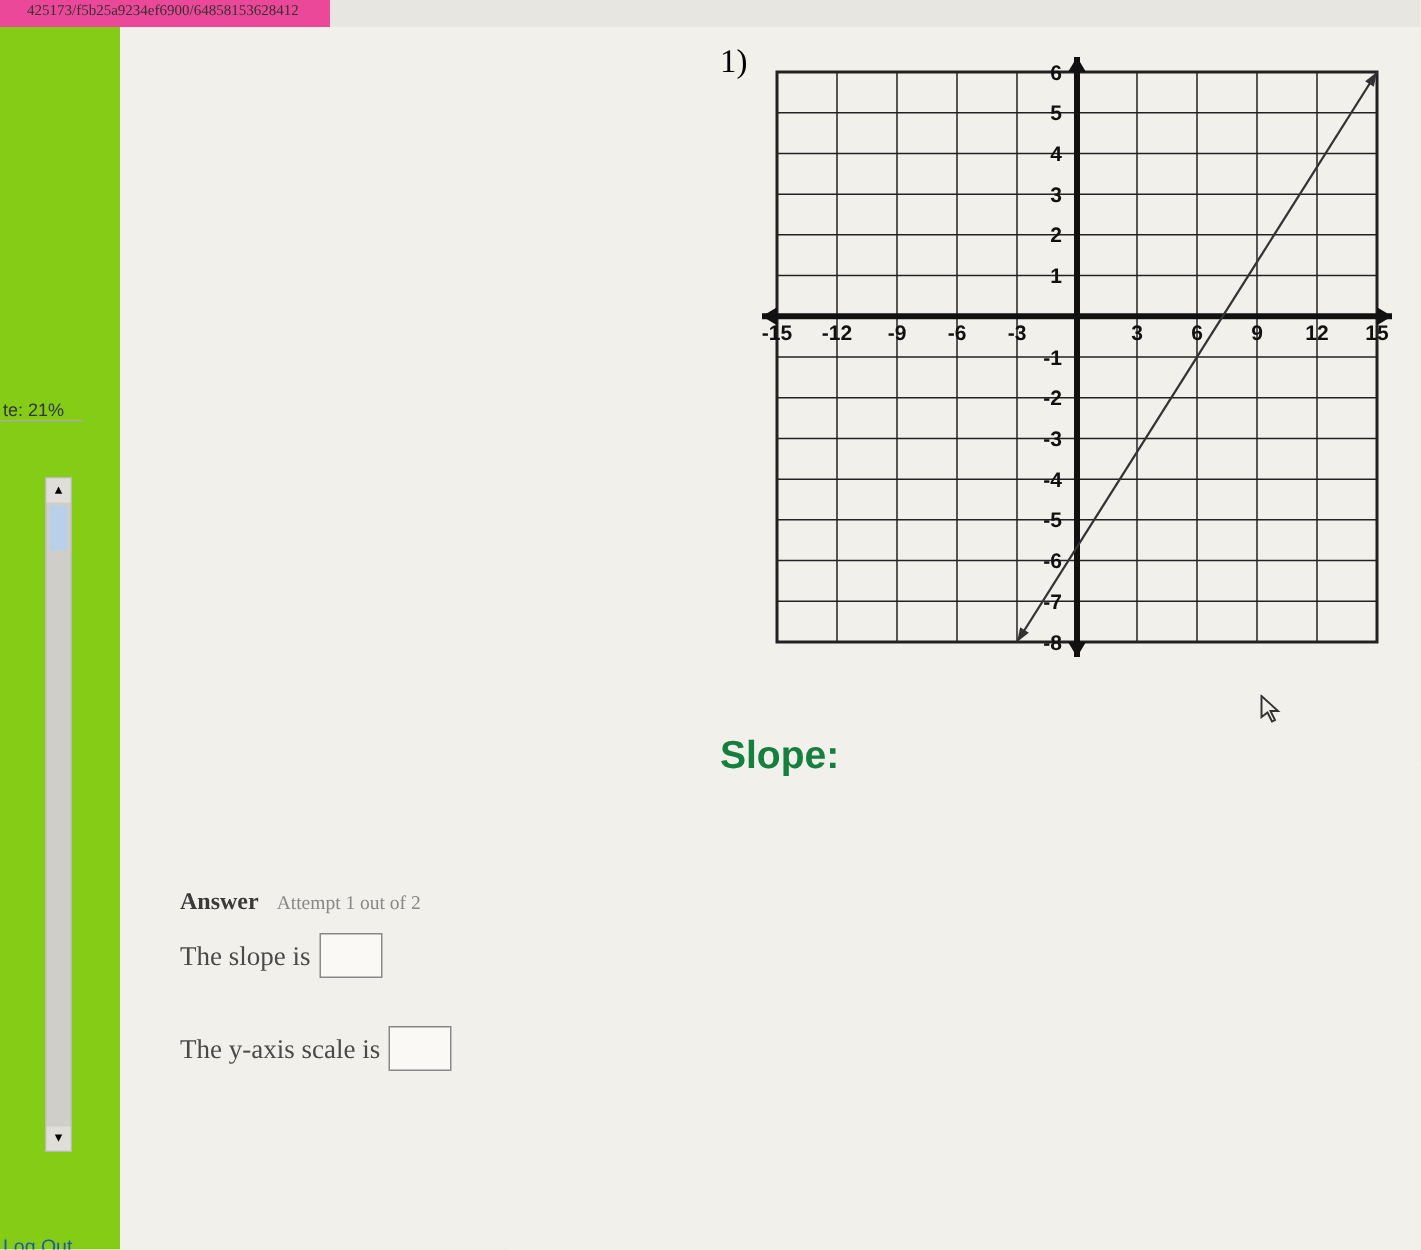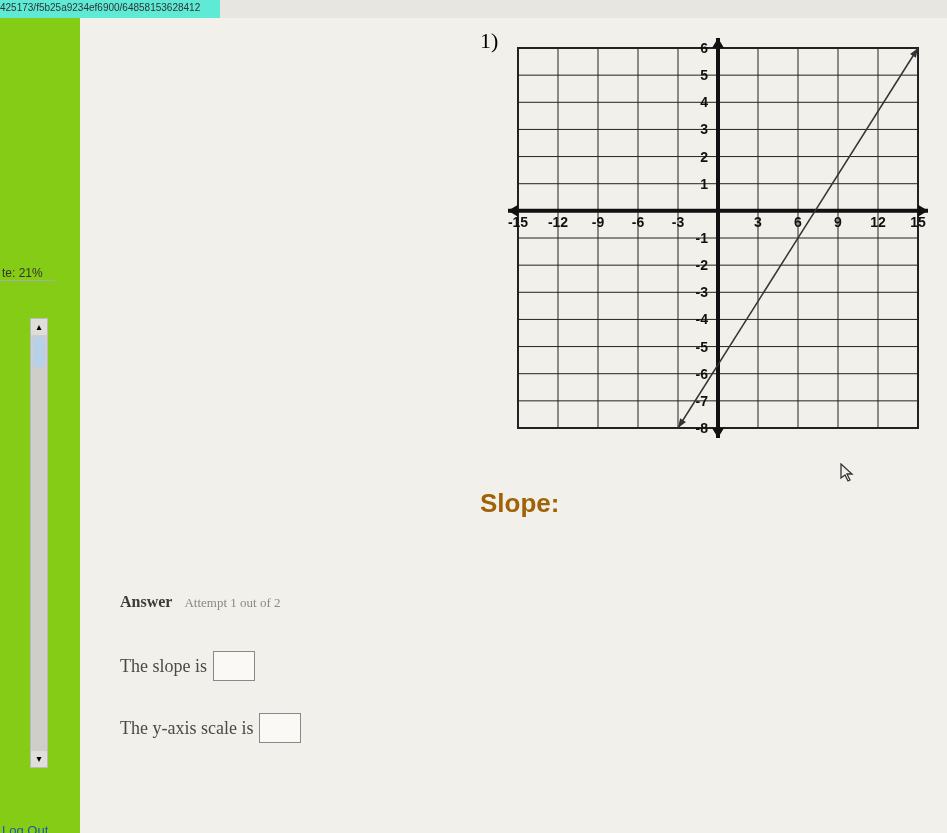--- a/index.html
+++ b/index.html
@@ -11,23 +11,23 @@
     position: relative;
     overflow: hidden;
   }
   .url-bar {
     position: absolute;
     top: 0; left: 0;
     height: 18px;
     width: 220px;
     font-size: 10px;
     color: #333;
-    background: #5eead4;
-    padding: 2px 0;
-    font-family: Liberation Sans, sans-serif;
+    background: #ec4899;
+    padding: 2px 18px;
+    font-family: Liberation Serif, serif;
   }
   .left-col {
     position: absolute;
     left: 0;
     top: 18px;
     width: 80px;
     height: 815px;
     background: #84cc16;
   }
   .rate-label {
@@ -99,39 +99,39 @@
     font-size: 22px;
     font-family: 'Times New Roman', serif;
   }
   .slope-label {
     position: absolute;
     left: 400px;
     top: 470px;
     font-size: 26px;
     font-weight: bold;
     font-family: 'Comic Sans MS', Arial, sans-serif;
-    color: #a16207;
+    color: #15803d;
   }
   .cursor {
     position: absolute;
     left: 760px;
     top: 445px;
     font-size: 18px;
     color: #333;
   }
   .answer-block {
     position: absolute;
     left: 40px;
     top: 575px;
     width: 500px;
     color: #4a4a48;
   }
   .answer-header {
     font-size: 16px;
-    margin-bottom: 40px;
+    margin-bottom: 11px;
   }
   .answer-header .bold { font-weight: bold; color: #3a3a38; }
   .answer-header .attempt { font-size: 13px; color: #888; margin-left: 8px; }
   .answer-row {
     font-size: 18px;
     margin-bottom: 32px;
     display: flex;
     align-items: center;
   }
   .answer-row .inbox {

